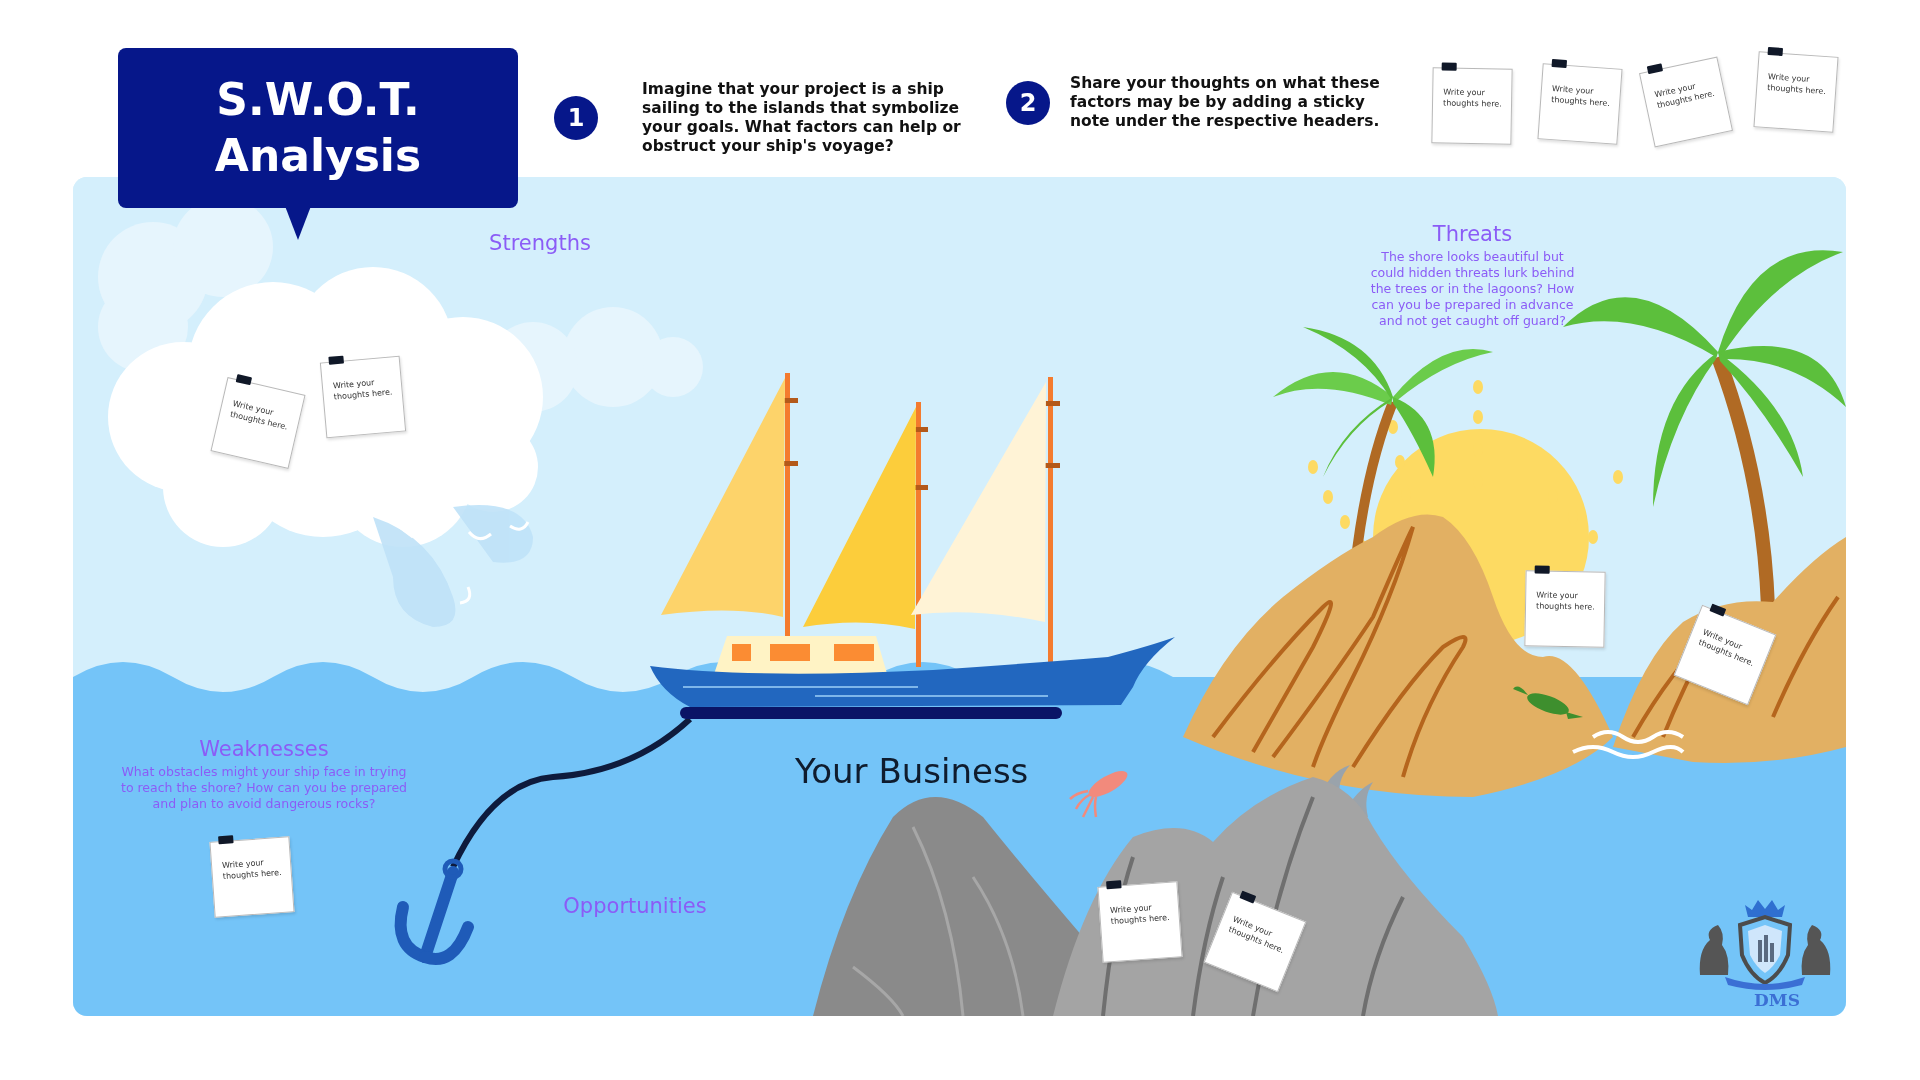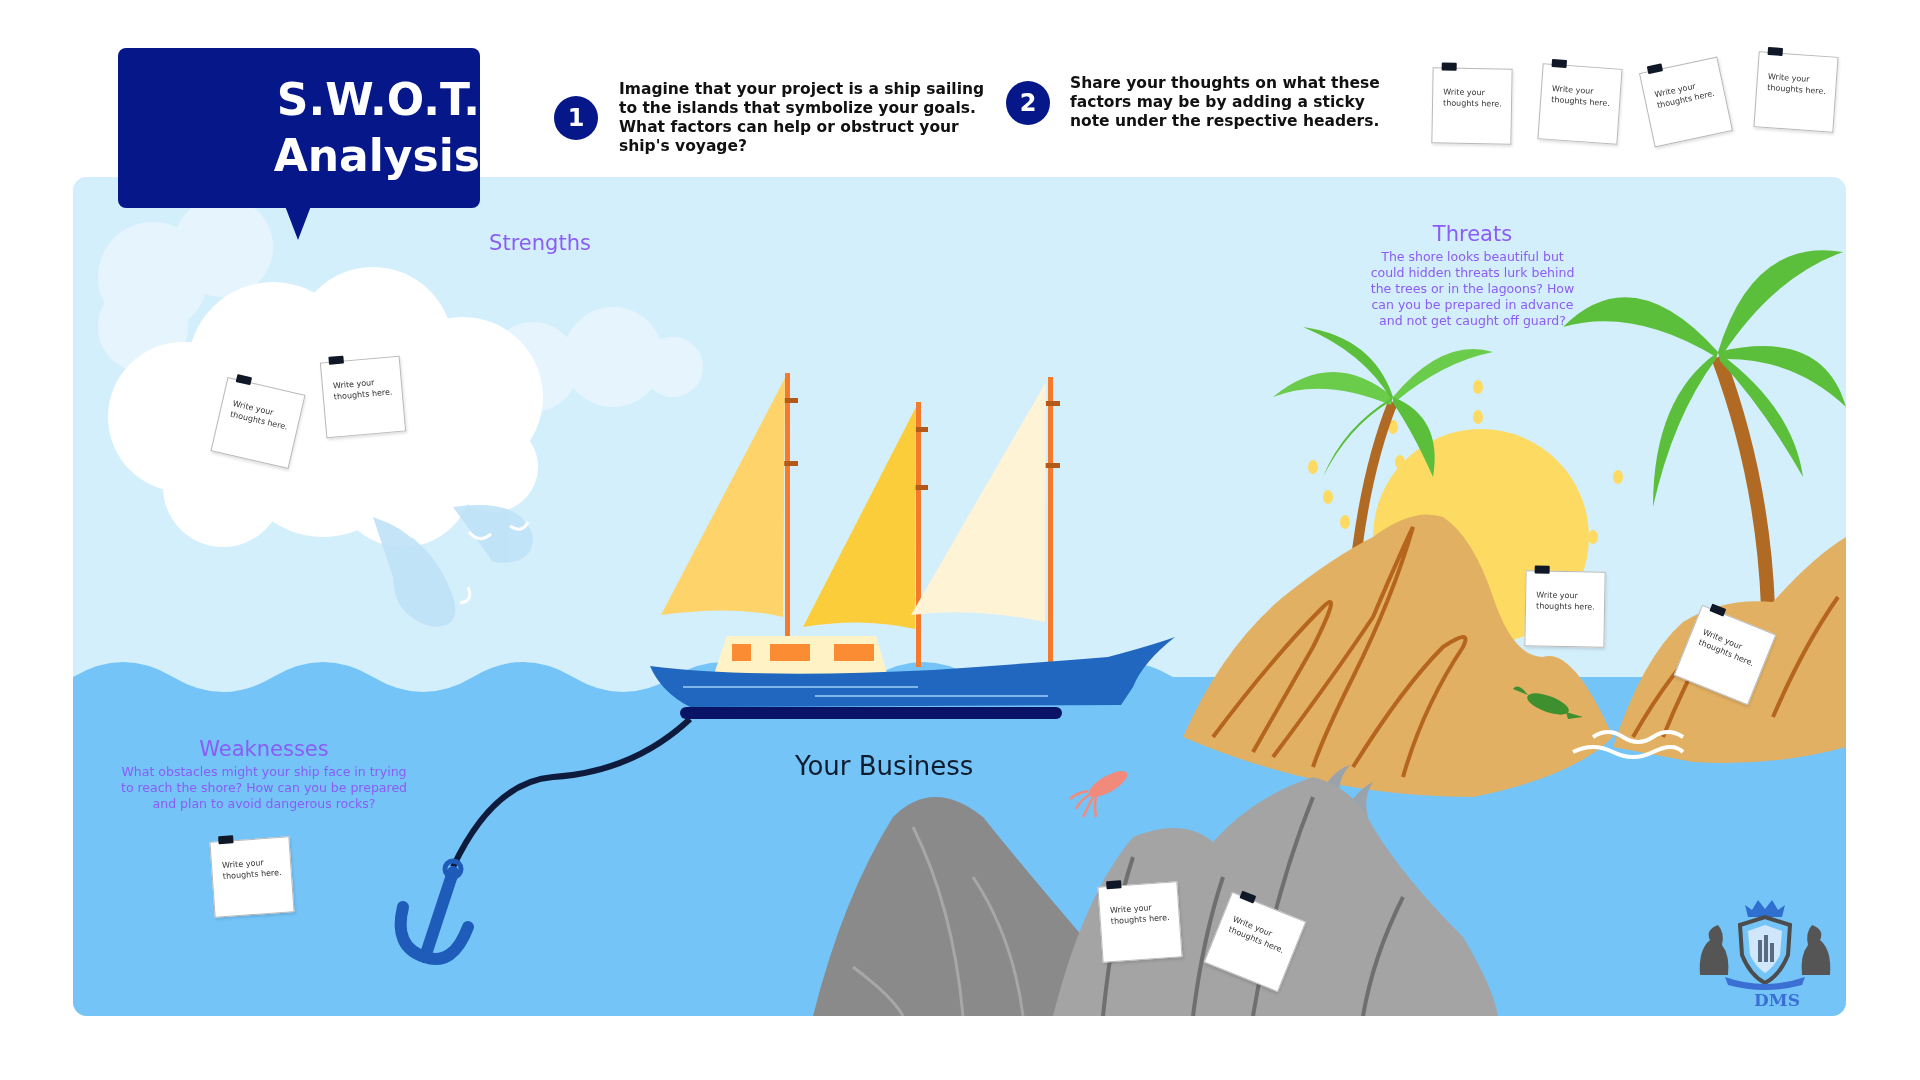--- a/index.html
+++ b/index.html
@@ -6,58 +6,58 @@
   html, body { width: 1920px; height: 1080px; overflow: hidden; background: #ffffff; }
   body { position: relative; font-family: "DejaVu Sans", "Liberation Sans", sans-serif; color: #1a1a1a; }
 
   .panel {
     position: absolute; left: 73px; top: 177px; width: 1773px; height: 839px;
     border-radius: 14px; overflow: hidden; background: #d4effc;
   }
   .panel svg.scene { position: absolute; left: 0; top: 0; }
 
   .title-box {
-    position: absolute; left: 118px; top: 48px; width: 362px; height: 160px;
+    position: absolute; left: 118px; top: 48px; width: 400px; height: 160px;
     background: #06178a; border-radius: 8px; z-index: 5;
-    display: flex; flex-direction: column; align-items: flex-end; justify-content: center;
+    display: flex; flex-direction: column; align-items: center; justify-content: center;
     color: #fff; font-family: "DejaVu Sans", sans-serif; font-weight: bold;
     font-size: 44px; line-height: 56px; text-align: center;
   }
   .title-pointer {
     position: absolute; left: 285px; top: 206px; width: 0; height: 0; z-index: 5;
     border-left: 13px solid transparent; border-right: 13px solid transparent;
     border-top: 34px solid #06178a;
   }
 
   .step { position: absolute; display: flex; align-items: center; z-index: 5; }
   .step .num {
     width: 44px; height: 44px; border-radius: 50%; background: #06178a; color: #fff;
     font-weight: bold; font-size: 24px; display: flex; align-items: center; justify-content: center;
     flex-shrink: 0;
   }
   .step .txt {
-    margin-left: 21px; font-weight: bold; font-size: 15.5px; line-height: 19px; color: #111;
+    margin-left: 44px; font-weight: bold; font-size: 15.5px; line-height: 19px; color: #111;
   }
 
   .note {
     position: absolute; width: 80px; height: 76px; background: #fff;
     border: 1px solid #b8b8b8; box-shadow: 1px 2px 3px rgba(0,0,0,0.12); z-index: 6;
   }
   .note .tape {
     position: absolute; left: 8px; top: -6px; width: 15px; height: 8px; background: #101828; border-radius: 1px;
   }
   .note .ntext {
     position: absolute; left: 10px; top: 18px; font-size: 8px; line-height: 11px; color: #333; width: 62px;
   }
 
   .section { position: absolute; text-align: center; z-index: 4; color: #8b5cf6; }
   .section .h { font-size: 21px; line-height: 26px; }
   .section .d { font-size: 12.5px; line-height: 16px; margin-top: 2px; }
 
-  .biz-label { position: absolute; left: 795px; top: 751px; font-size: 26px; color: #0f1c2e; z-index: 4; }
+  .biz-label { position: absolute; left: 795px; top: 751px; font-size: 34px; color: #0f1c2e; z-index: 4; }
 
   .logo { position: absolute; left: 1690px; top: 895px; width: 150px; height: 120px; z-index: 4; }
   .logo .dms { position: absolute; left: 12px; width: 100%; top: 95px; text-align: center;
     font-family: "DejaVu Serif", serif; font-size: 17px; font-weight: bold; color: #3b6fd4; }
 </style>
 </head>
 <body>
 
 <div class="title-box">
   <div>S.W.O.T.</div>
@@ -299,20 +299,21 @@
   <div class="h">Threats</div>
   <div class="d">The shore looks beautiful but could hidden threats lurk behind the trees or in the lagoons?  How can you be prepared in advance and not get caught off guard?</div>
 </div>
 
 <div class="section" style="left:114px; top:736px; width:300px;">
   <div class="h">Weaknesses</div>
   <div class="d">What obstacles might your ship face in trying to reach the shore? How can you be prepared and plan to avoid dangerous rocks?</div>
 </div>
 
 <div class="section" style="left:470px; top:893px; width:330px;">
+  <div class="h">Opportunities</div>
 </div>
 
 <div class="biz-label">Your Business</div>
 
 <div class="logo">
   <svg width="150" height="100" viewBox="0 0 150 100">
     <path d="M62 15 L68 5 L75 14 L82 5 L88 15 L95 10 L92 22 L58 22 L55 10 Z" fill="#2f6fd0"></path>
     <path d="M50 30 L75 22 L100 30 L98 60 Q90 80 75 88 Q60 80 52 60 Z" fill="none" stroke="#4c4c4c" stroke-width="4"></path>
     <path d="M58 36 L75 30 L92 36 L90 60 Q84 72 75 78 Q66 72 60 60 Z" fill="#cfe6fb"></path>
     <rect x="68" y="45" width="4" height="22" fill="#5a6a80"></rect>

